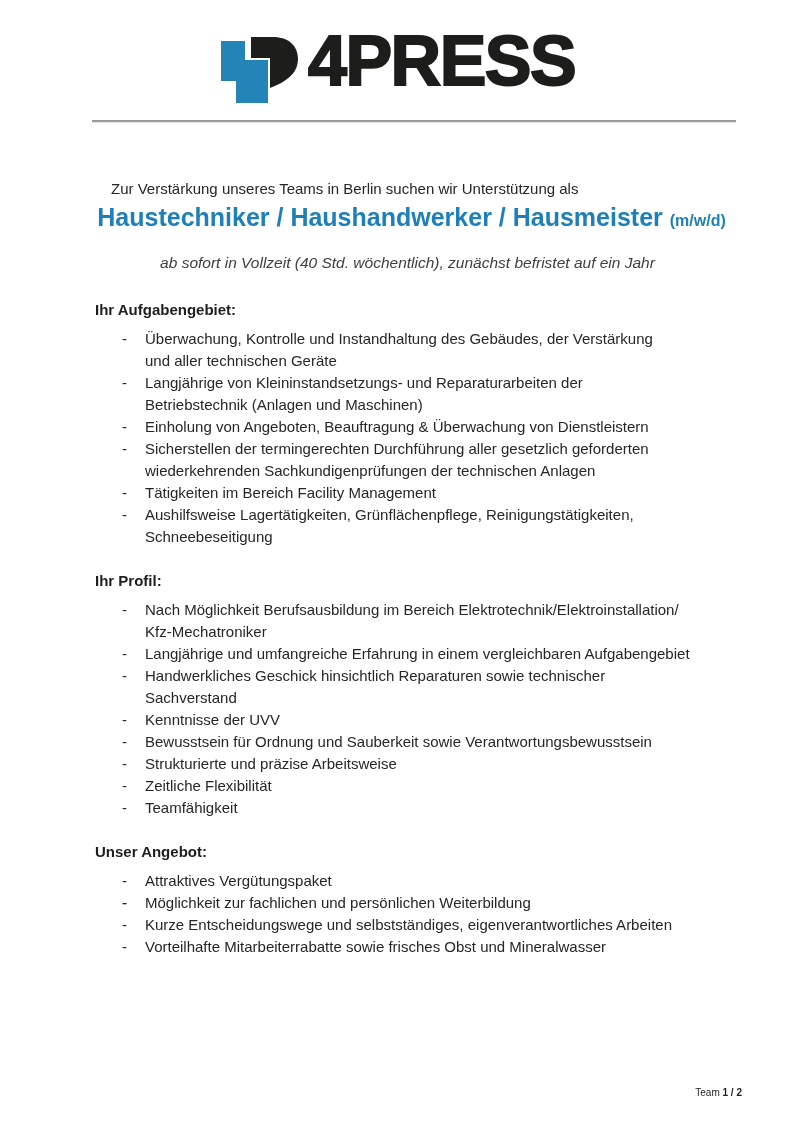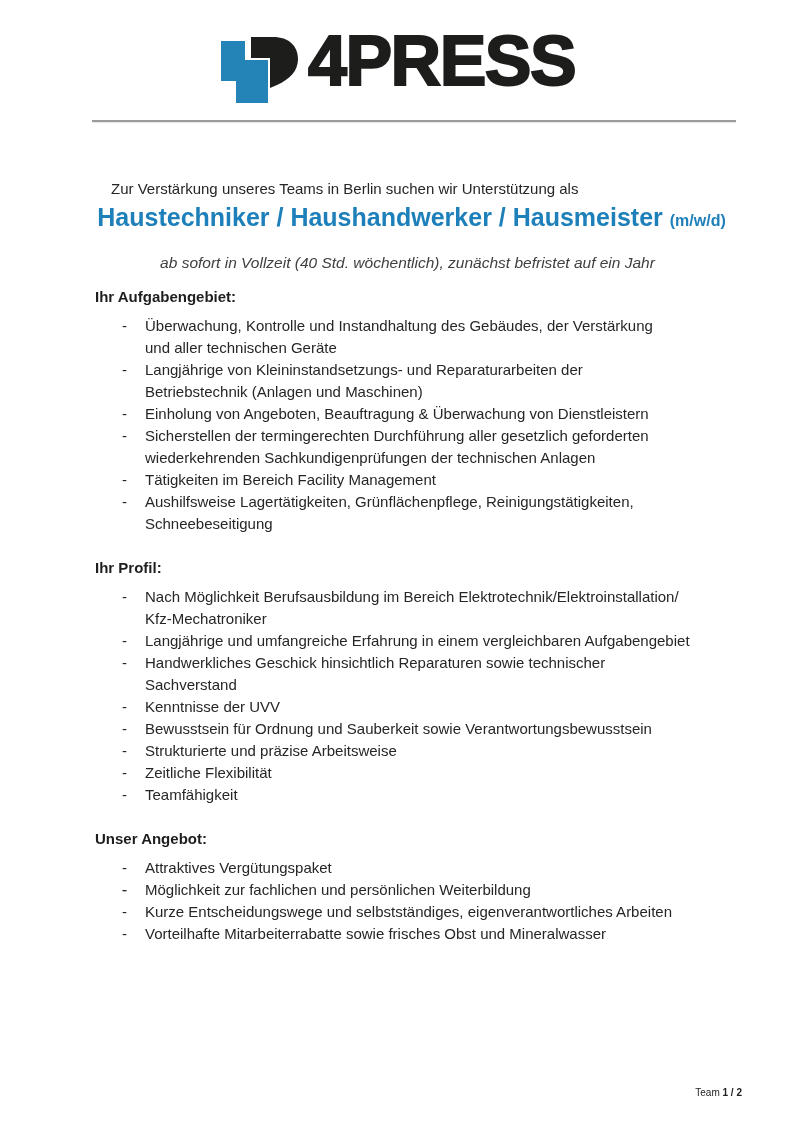--- a/index.html
+++ b/index.html
@@ -89,21 +89,21 @@
     left: 95px;
     width: 645px;
   }
   .section-heading {
     margin: 22px 0 7px 0;
     font-size: 15px;
     line-height: 22px;
     font-weight: bold;
     color: #1e1e1e;
   }
-  .section-heading:first-child { margin-top: 0; }
+  .section-heading:first-child { margin-top: 13px; }
   .bullet-list { list-style: none; margin: 0; padding: 0; }
   .bullet-list li {
     position: relative;
     padding-left: 50px;
     font-size: 15px;
     line-height: 22px;
   }
   .bullet-list .dash { position: absolute; left: 27px; top: 0; }
   .bullet-list .txt { white-space: pre-line; }
 

